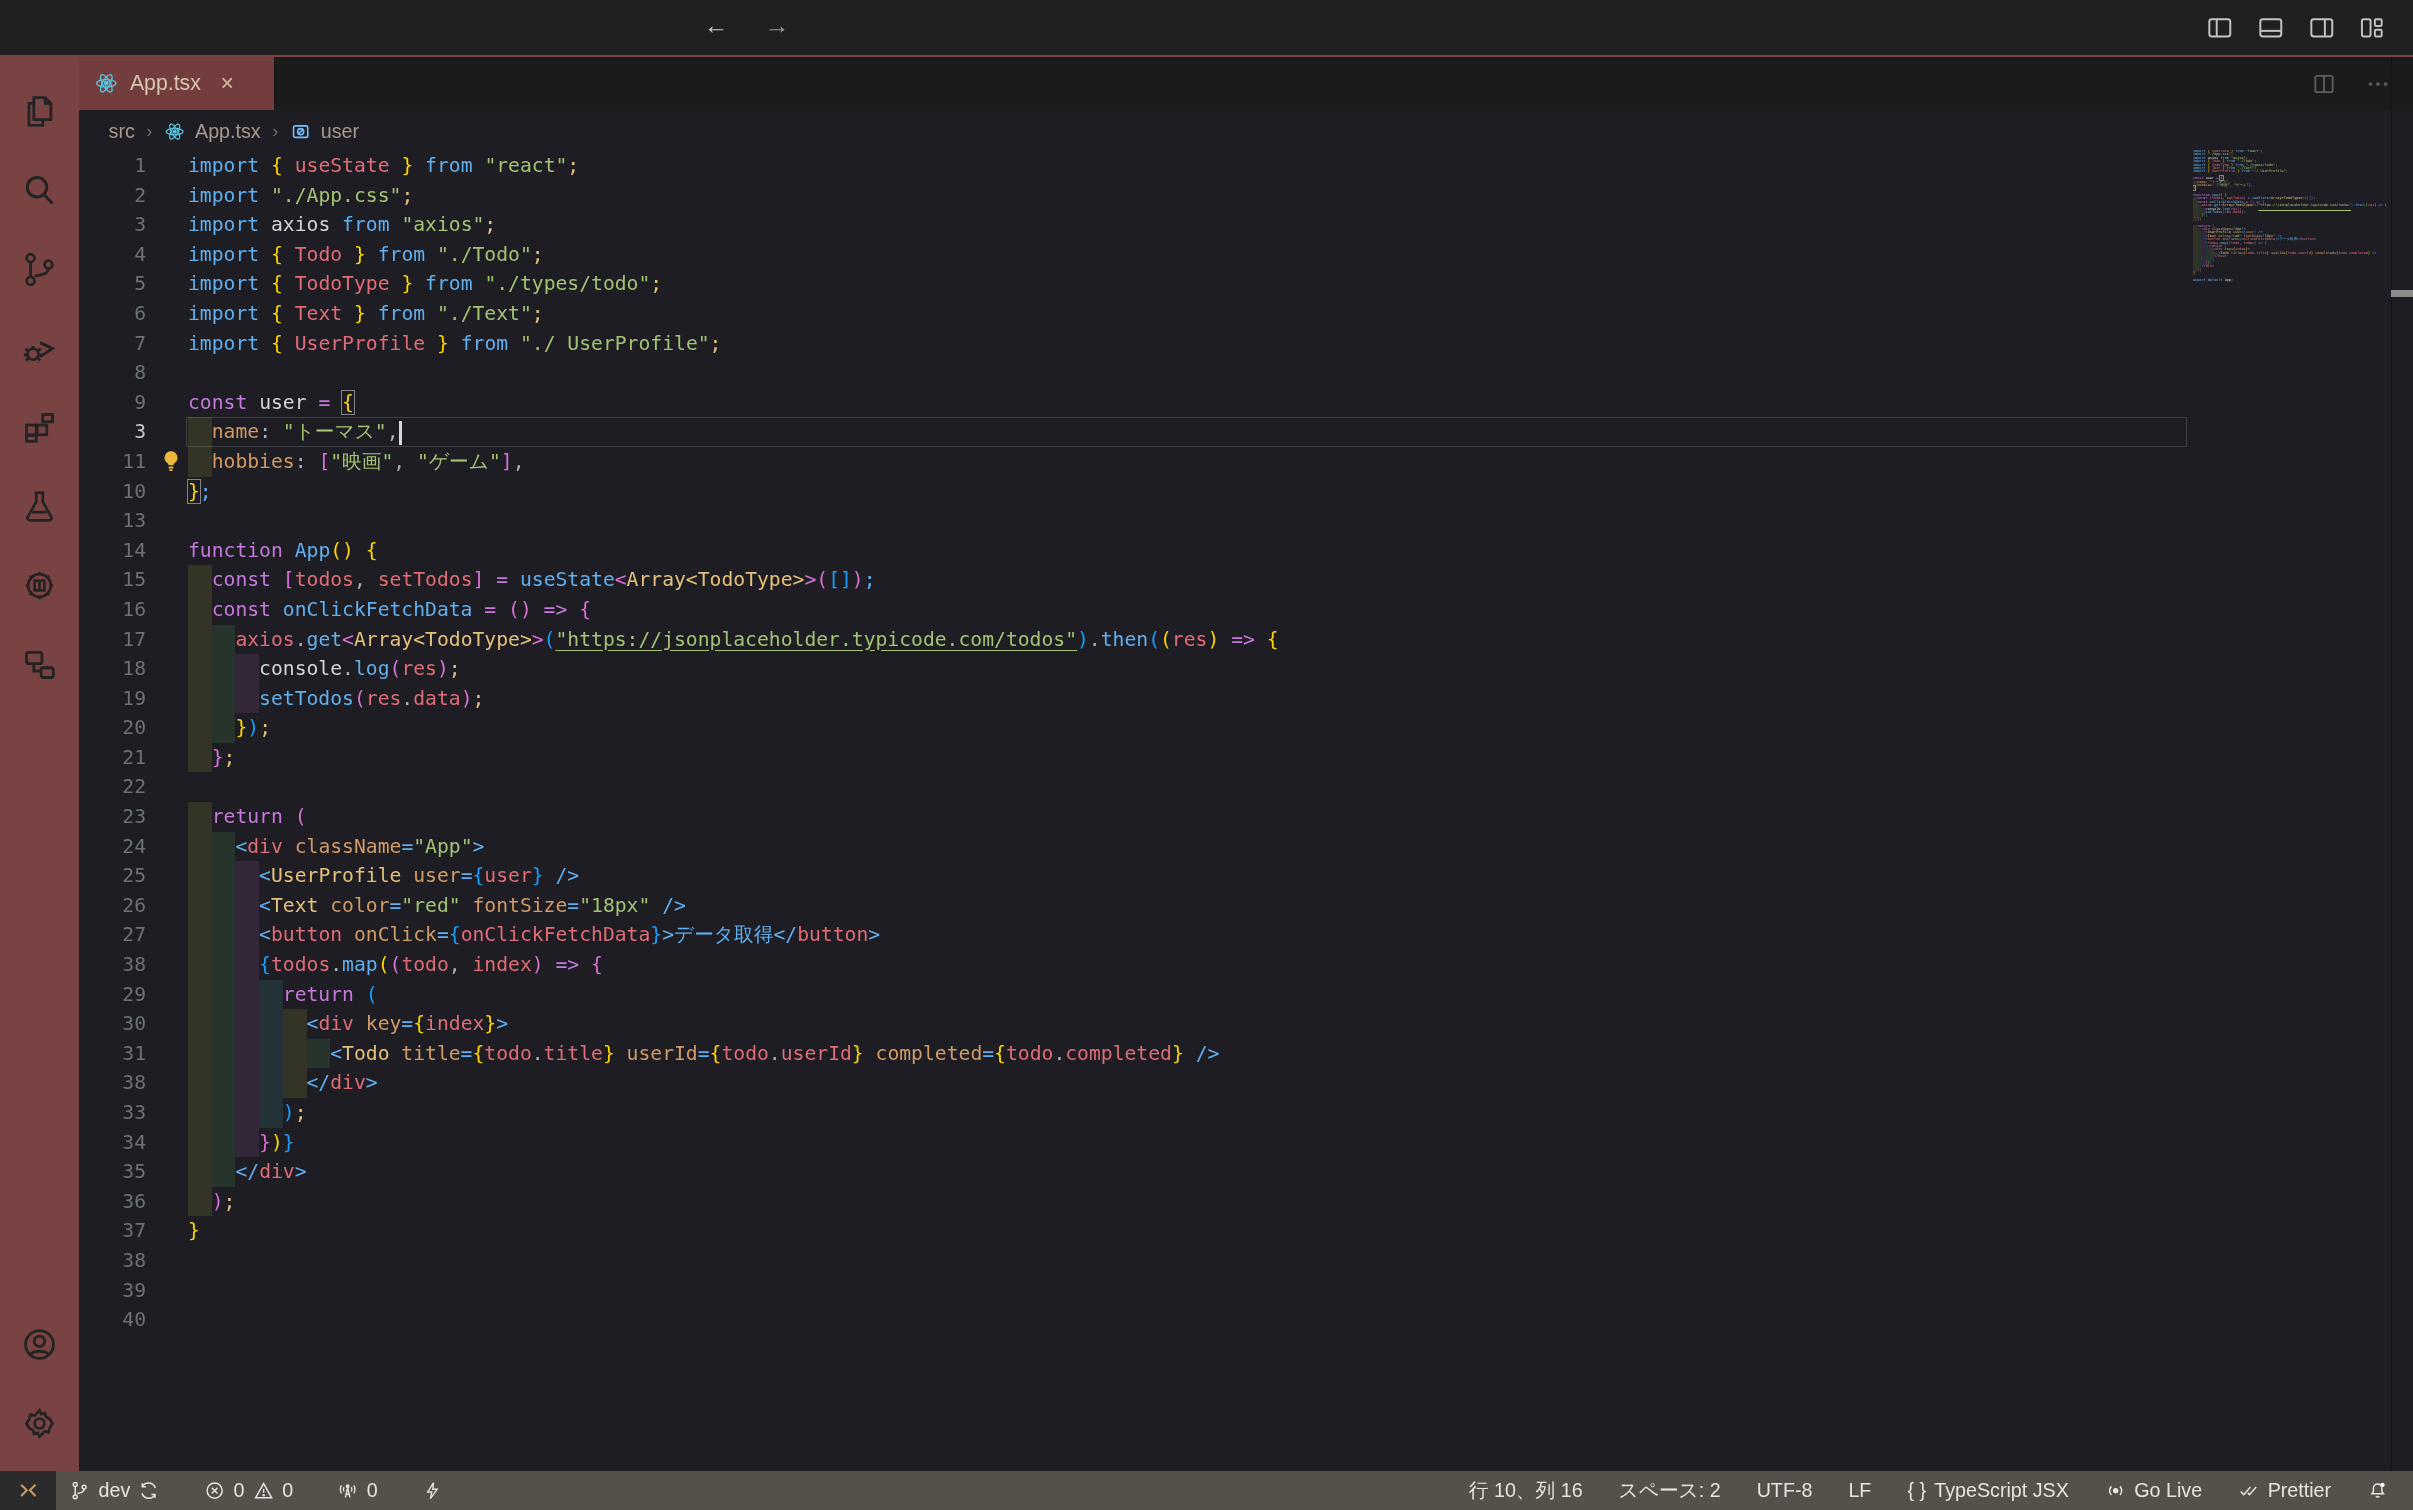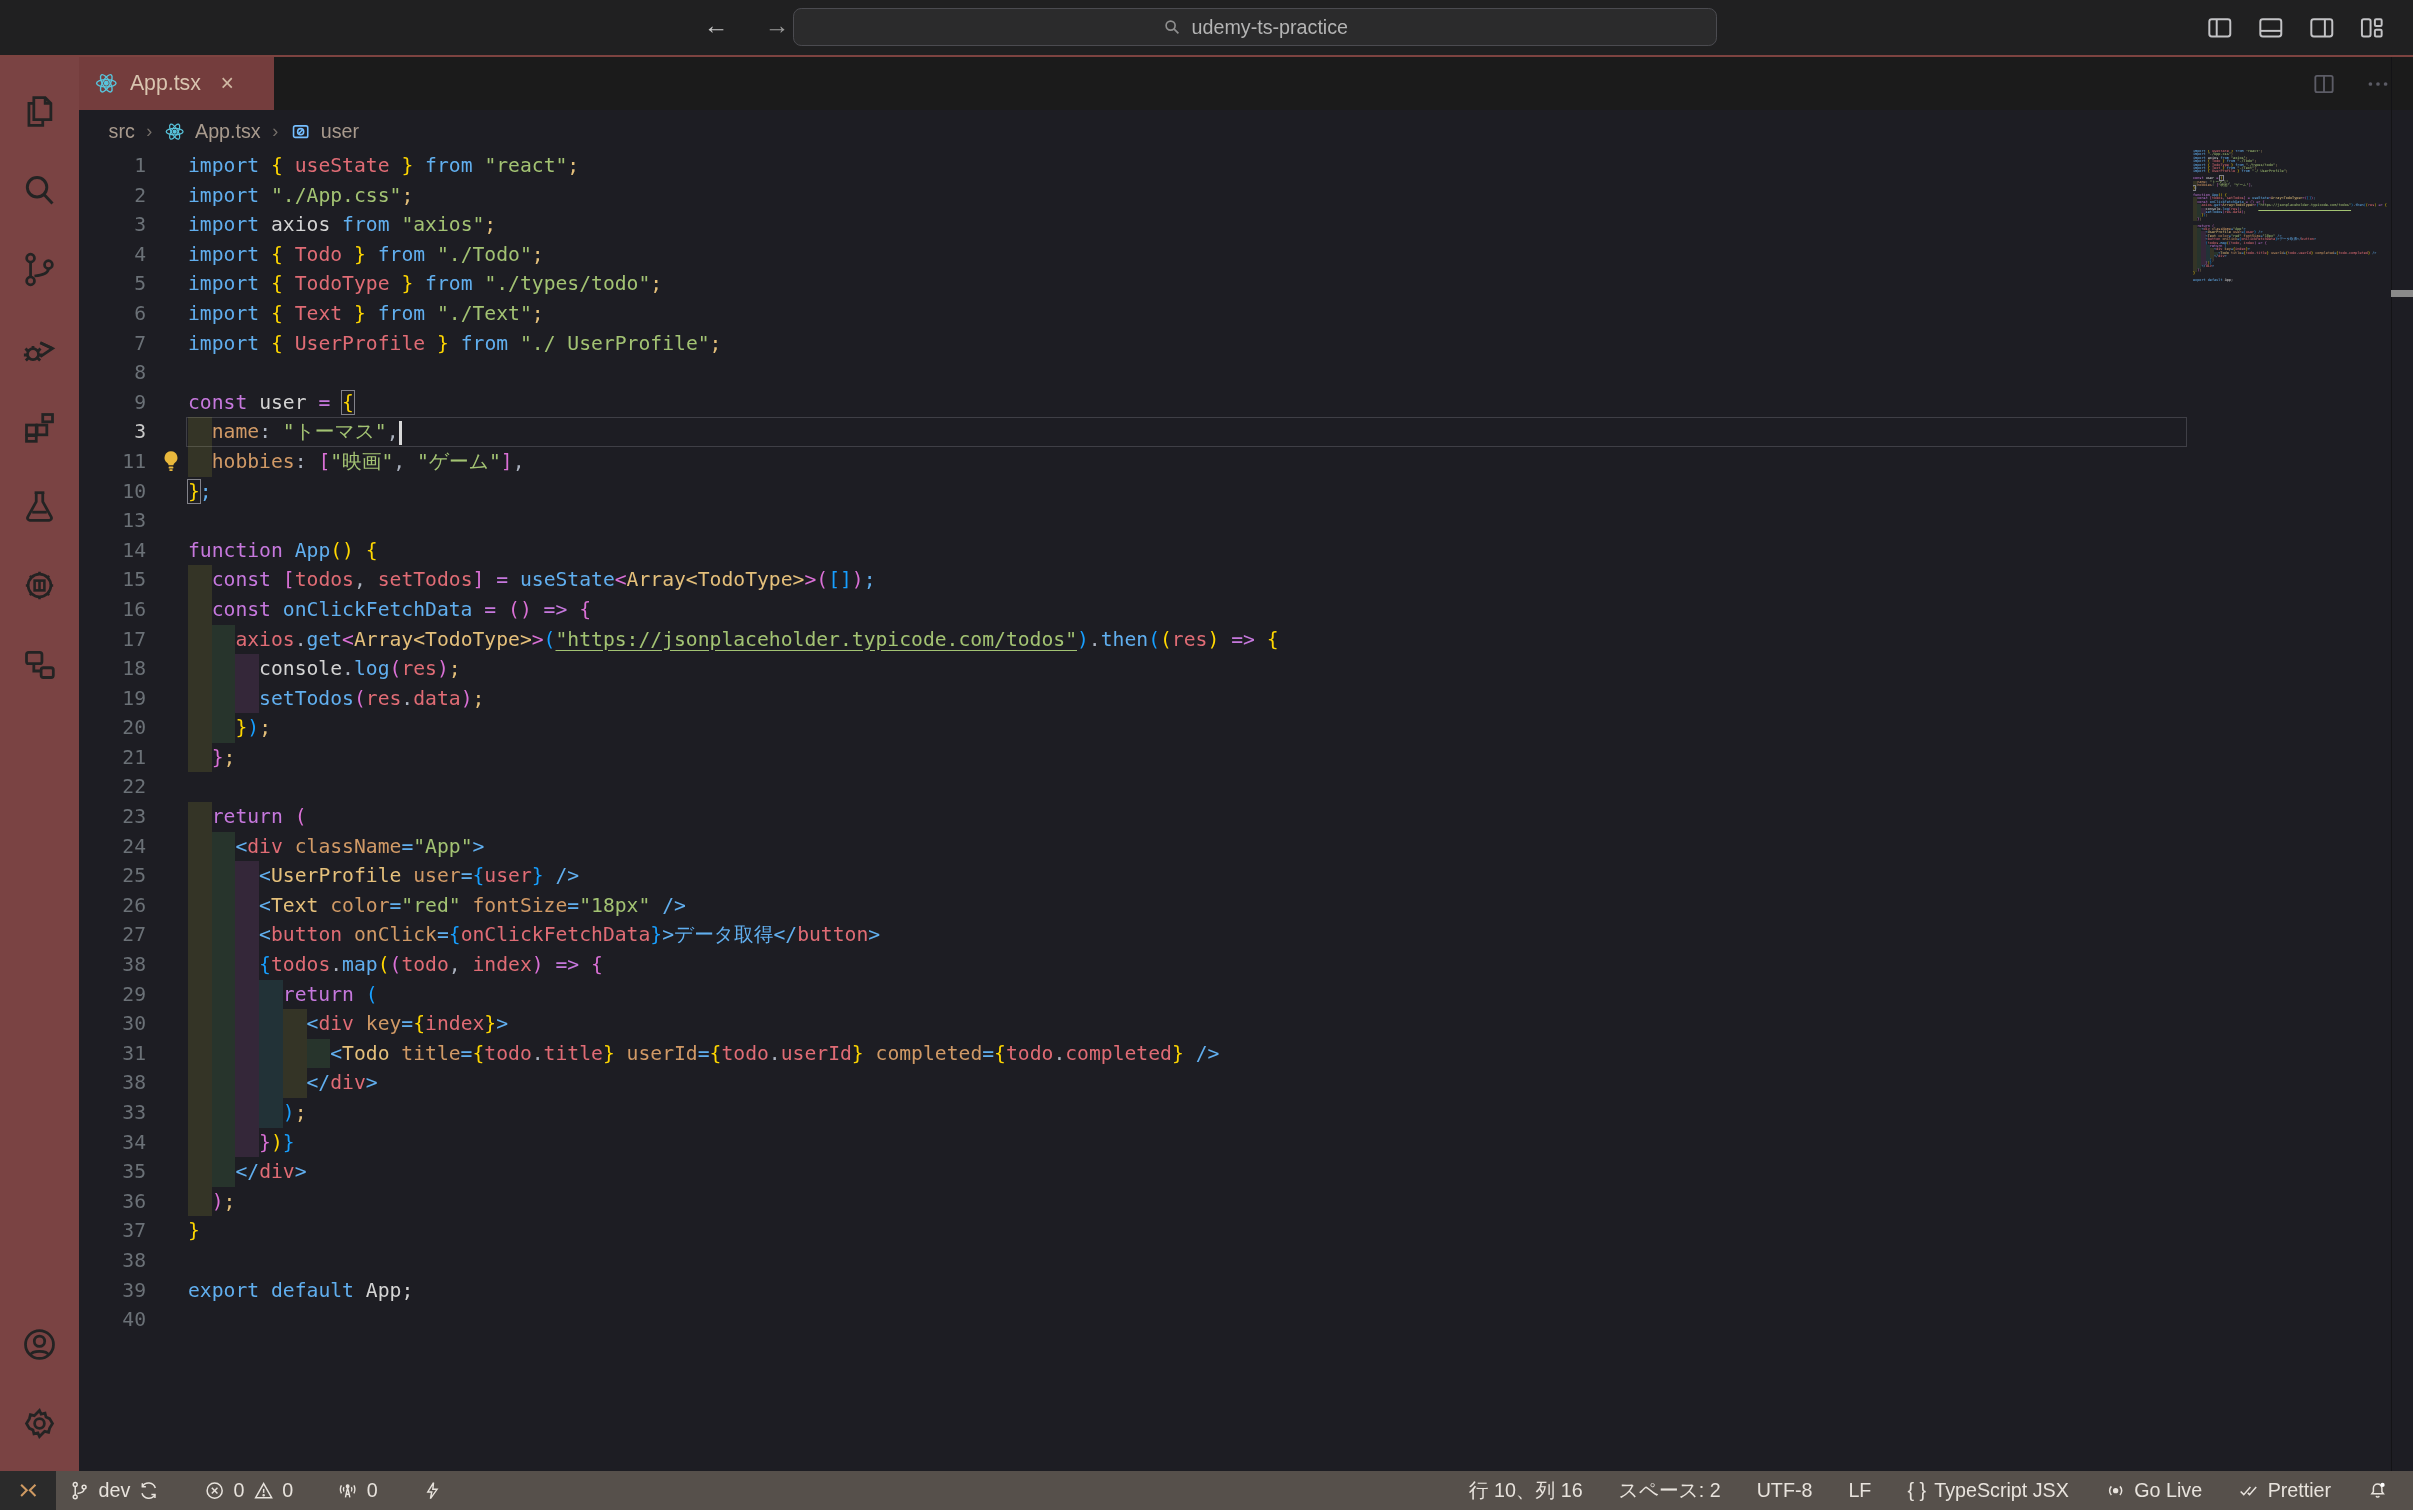--- a/index.html
+++ b/index.html
@@ -74,27 +74,20 @@
 </style>
 </head>
 <body>
 
 <div id="app">
 
   <div class="titlebar">
     <div class="nav-arrows">
       <span class="arrow">←</span>
       <span class="arrow fwd">→</span>
-    </div>
-    <div class="cmd-center">
-      <svg width="19.7" height="19.7" viewBox="0 0 24 24" fill="none" stroke="#8f8f8f" stroke-width="2">
-          <circle cx="10.5" cy="10.5" r="5.5"></circle>
-          <line x1="14.5" y1="14.5" x2="20" y2="20"></line>
-        </svg>
-      <span>udemy-ts-practice</span>
     </div>
     <div class="titlebar-icons">
       <svg viewBox="0 0 24 24" fill="none" stroke="#c3c3c6" stroke-width="1.6">
           <rect x="3.5" y="5" width="17" height="14" rx="2"></rect>
           <line x1="9.5" y1="5" x2="9.5" y2="19"></line>
         </svg>
       <svg viewBox="0 0 24 24" fill="none" stroke="#c3c3c6" stroke-width="1.6">
           <rect x="3.5" y="5" width="17" height="14" rx="2"></rect>
           <line x1="3.5" y1="14.5" x2="20.5" y2="14.5"></line>
         </svg>
@@ -309,21 +302,20 @@
       <div class="code-line"><span class="ind" style="background: rgba(255, 255, 64, 0.1);"></span><span class="ind" style="background: rgba(127, 255, 127, 0.1);"></span><span class="ind" style="background: rgba(255, 125, 255, 0.1);"></span><span class="ind" style="background: rgba(79, 236, 236, 0.1);"></span><span style="color: rgb(198, 120, 221);">return </span><span style="color: rgb(23, 159, 255);">(</span></div>
       <div class="code-line"><span class="ind" style="background: rgba(255, 255, 64, 0.1);"></span><span class="ind" style="background: rgba(127, 255, 127, 0.1);"></span><span class="ind" style="background: rgba(255, 125, 255, 0.1);"></span><span class="ind" style="background: rgba(79, 236, 236, 0.1);"></span><span class="ind" style="background: rgba(255, 255, 64, 0.1);"></span><span style="color: rgb(97, 175, 239);">&lt;</span><span style="color: rgb(224, 108, 117);">div </span><span style="color: rgb(209, 154, 102);">key</span><span style="color: rgb(97, 175, 239);">=</span><span style="color: rgb(255, 215, 0);">{</span><span style="color: rgb(224, 108, 117);">index</span><span style="color: rgb(255, 215, 0);">}</span><span style="color: rgb(97, 175, 239);">&gt;</span></div>
       <div class="code-line"><span class="ind" style="background: rgba(255, 255, 64, 0.1);"></span><span class="ind" style="background: rgba(127, 255, 127, 0.1);"></span><span class="ind" style="background: rgba(255, 125, 255, 0.1);"></span><span class="ind" style="background: rgba(79, 236, 236, 0.1);"></span><span class="ind" style="background: rgba(255, 255, 64, 0.1);"></span><span class="ind" style="background: rgba(127, 255, 127, 0.1);"></span><span style="color: rgb(97, 175, 239);">&lt;</span><span style="color: rgb(229, 192, 123);">Todo </span><span style="color: rgb(209, 154, 102);">title</span><span style="color: rgb(97, 175, 239);">=</span><span style="color: rgb(255, 215, 0);">{</span><span style="color: rgb(224, 108, 117);">todo</span><span style="color: rgb(171, 178, 191);">.</span><span style="color: rgb(224, 108, 117);">title</span><span style="color: rgb(255, 215, 0);">}</span><span style="color: rgb(209, 154, 102);"> userId</span><span style="color: rgb(97, 175, 239);">=</span><span style="color: rgb(255, 215, 0);">{</span><span style="color: rgb(224, 108, 117);">todo</span><span style="color: rgb(171, 178, 191);">.</span><span style="color: rgb(224, 108, 117);">userId</span><span style="color: rgb(255, 215, 0);">}</span><span style="color: rgb(209, 154, 102);"> completed</span><span style="color: rgb(97, 175, 239);">=</span><span style="color: rgb(255, 215, 0);">{</span><span style="color: rgb(224, 108, 117);">todo</span><span style="color: rgb(171, 178, 191);">.</span><span style="color: rgb(224, 108, 117);">completed</span><span style="color: rgb(255, 215, 0);">}</span><span style="color: rgb(97, 175, 239);"> /&gt;</span></div>
       <div class="code-line"><span class="ind" style="background: rgba(255, 255, 64, 0.1);"></span><span class="ind" style="background: rgba(127, 255, 127, 0.1);"></span><span class="ind" style="background: rgba(255, 125, 255, 0.1);"></span><span class="ind" style="background: rgba(79, 236, 236, 0.1);"></span><span class="ind" style="background: rgba(255, 255, 64, 0.1);"></span><span style="color: rgb(97, 175, 239);">&lt;/</span><span style="color: rgb(224, 108, 117);">div</span><span style="color: rgb(97, 175, 239);">&gt;</span></div>
       <div class="code-line"><span class="ind" style="background: rgba(255, 255, 64, 0.1);"></span><span class="ind" style="background: rgba(127, 255, 127, 0.1);"></span><span class="ind" style="background: rgba(255, 125, 255, 0.1);"></span><span class="ind" style="background: rgba(79, 236, 236, 0.1);"></span><span style="color: rgb(23, 159, 255);">)</span><span style="color: rgb(229, 192, 123);">;</span></div>
       <div class="code-line"><span class="ind" style="background: rgba(255, 255, 64, 0.1);"></span><span class="ind" style="background: rgba(127, 255, 127, 0.1);"></span><span class="ind" style="background: rgba(255, 125, 255, 0.1);"></span><span style="color: rgb(218, 112, 214);">}</span><span style="color: rgb(255, 215, 0);">)</span><span style="color: rgb(23, 159, 255);">}</span></div>
       <div class="code-line"><span class="ind" style="background: rgba(255, 255, 64, 0.1);"></span><span class="ind" style="background: rgba(127, 255, 127, 0.1);"></span><span style="color: rgb(97, 175, 239);">&lt;/</span><span style="color: rgb(224, 108, 117);">div</span><span style="color: rgb(97, 175, 239);">&gt;</span></div>
       <div class="code-line"><span class="ind" style="background: rgba(255, 255, 64, 0.1);"></span><span style="color: rgb(218, 112, 214);">)</span><span style="color: rgb(229, 192, 123);">;</span></div>
       <div class="code-line"><span style="color: rgb(255, 215, 0);">}</span></div>
       <div class="code-line"></div>
-      <div class="code-line"><span style="color: rgb(97, 175, 239);">export </span><span style="color: rgb(97, 175, 239);">default </span><span style="color: rgb(212, 212, 212);">App</span><span style="color: rgb(212, 212, 212);">;</span></div>
       <div class="code-line"></div>
     </div>
   <svg class="bulb" viewBox="0 0 24 24">
       <path d="M12 3a6 6 0 0 0-3.4 10.9c.7.5 1.1 1.2 1.2 2.1h4.4c.1-.9.5-1.6 1.2-2.1A6 6 0 0 0 12 3z" fill="#e9b83c"></path>
       <rect x="9.8" y="17" width="4.4" height="2" rx="0.8" fill="#e9b83c"></rect>
       <rect x="10.4" y="19.6" width="3.2" height="1.6" rx="0.7" fill="#e9b83c"></rect>
     </svg>
 
   <div class="minimap" id="minimap">
       <div class="code-line"><span style="color: rgb(97, 175, 239);">import </span><span style="color: rgb(255, 215, 0);">{ </span><span style="color: rgb(224, 108, 117);">useState </span><span style="color: rgb(255, 215, 0);">} </span><span style="color: rgb(97, 175, 239);">from </span><span style="color: rgb(163, 195, 115);">"react"</span><span style="color: rgb(229, 192, 123);">;</span></div>

